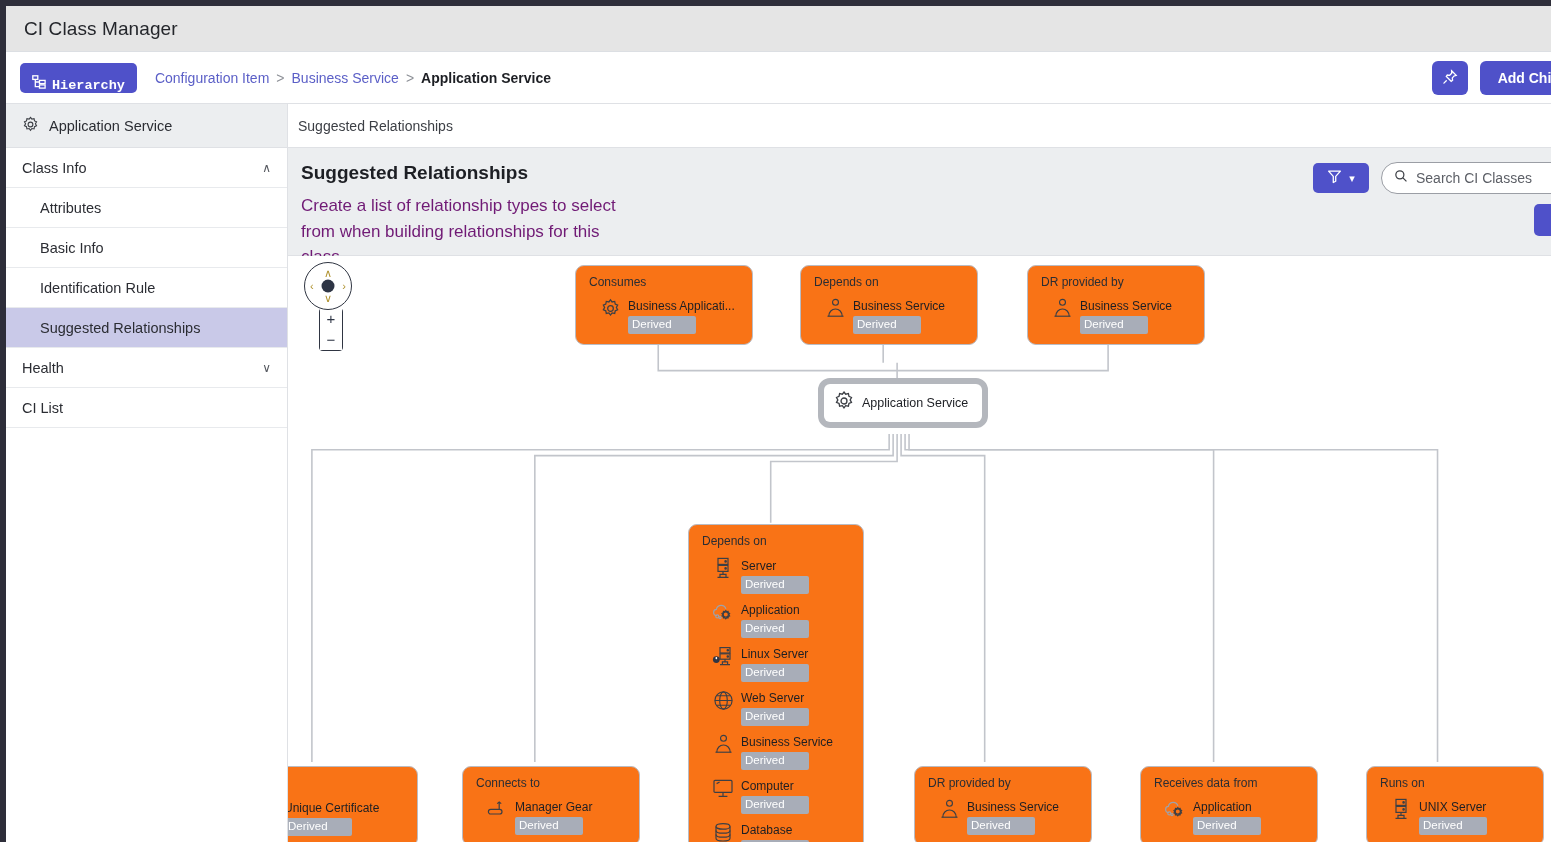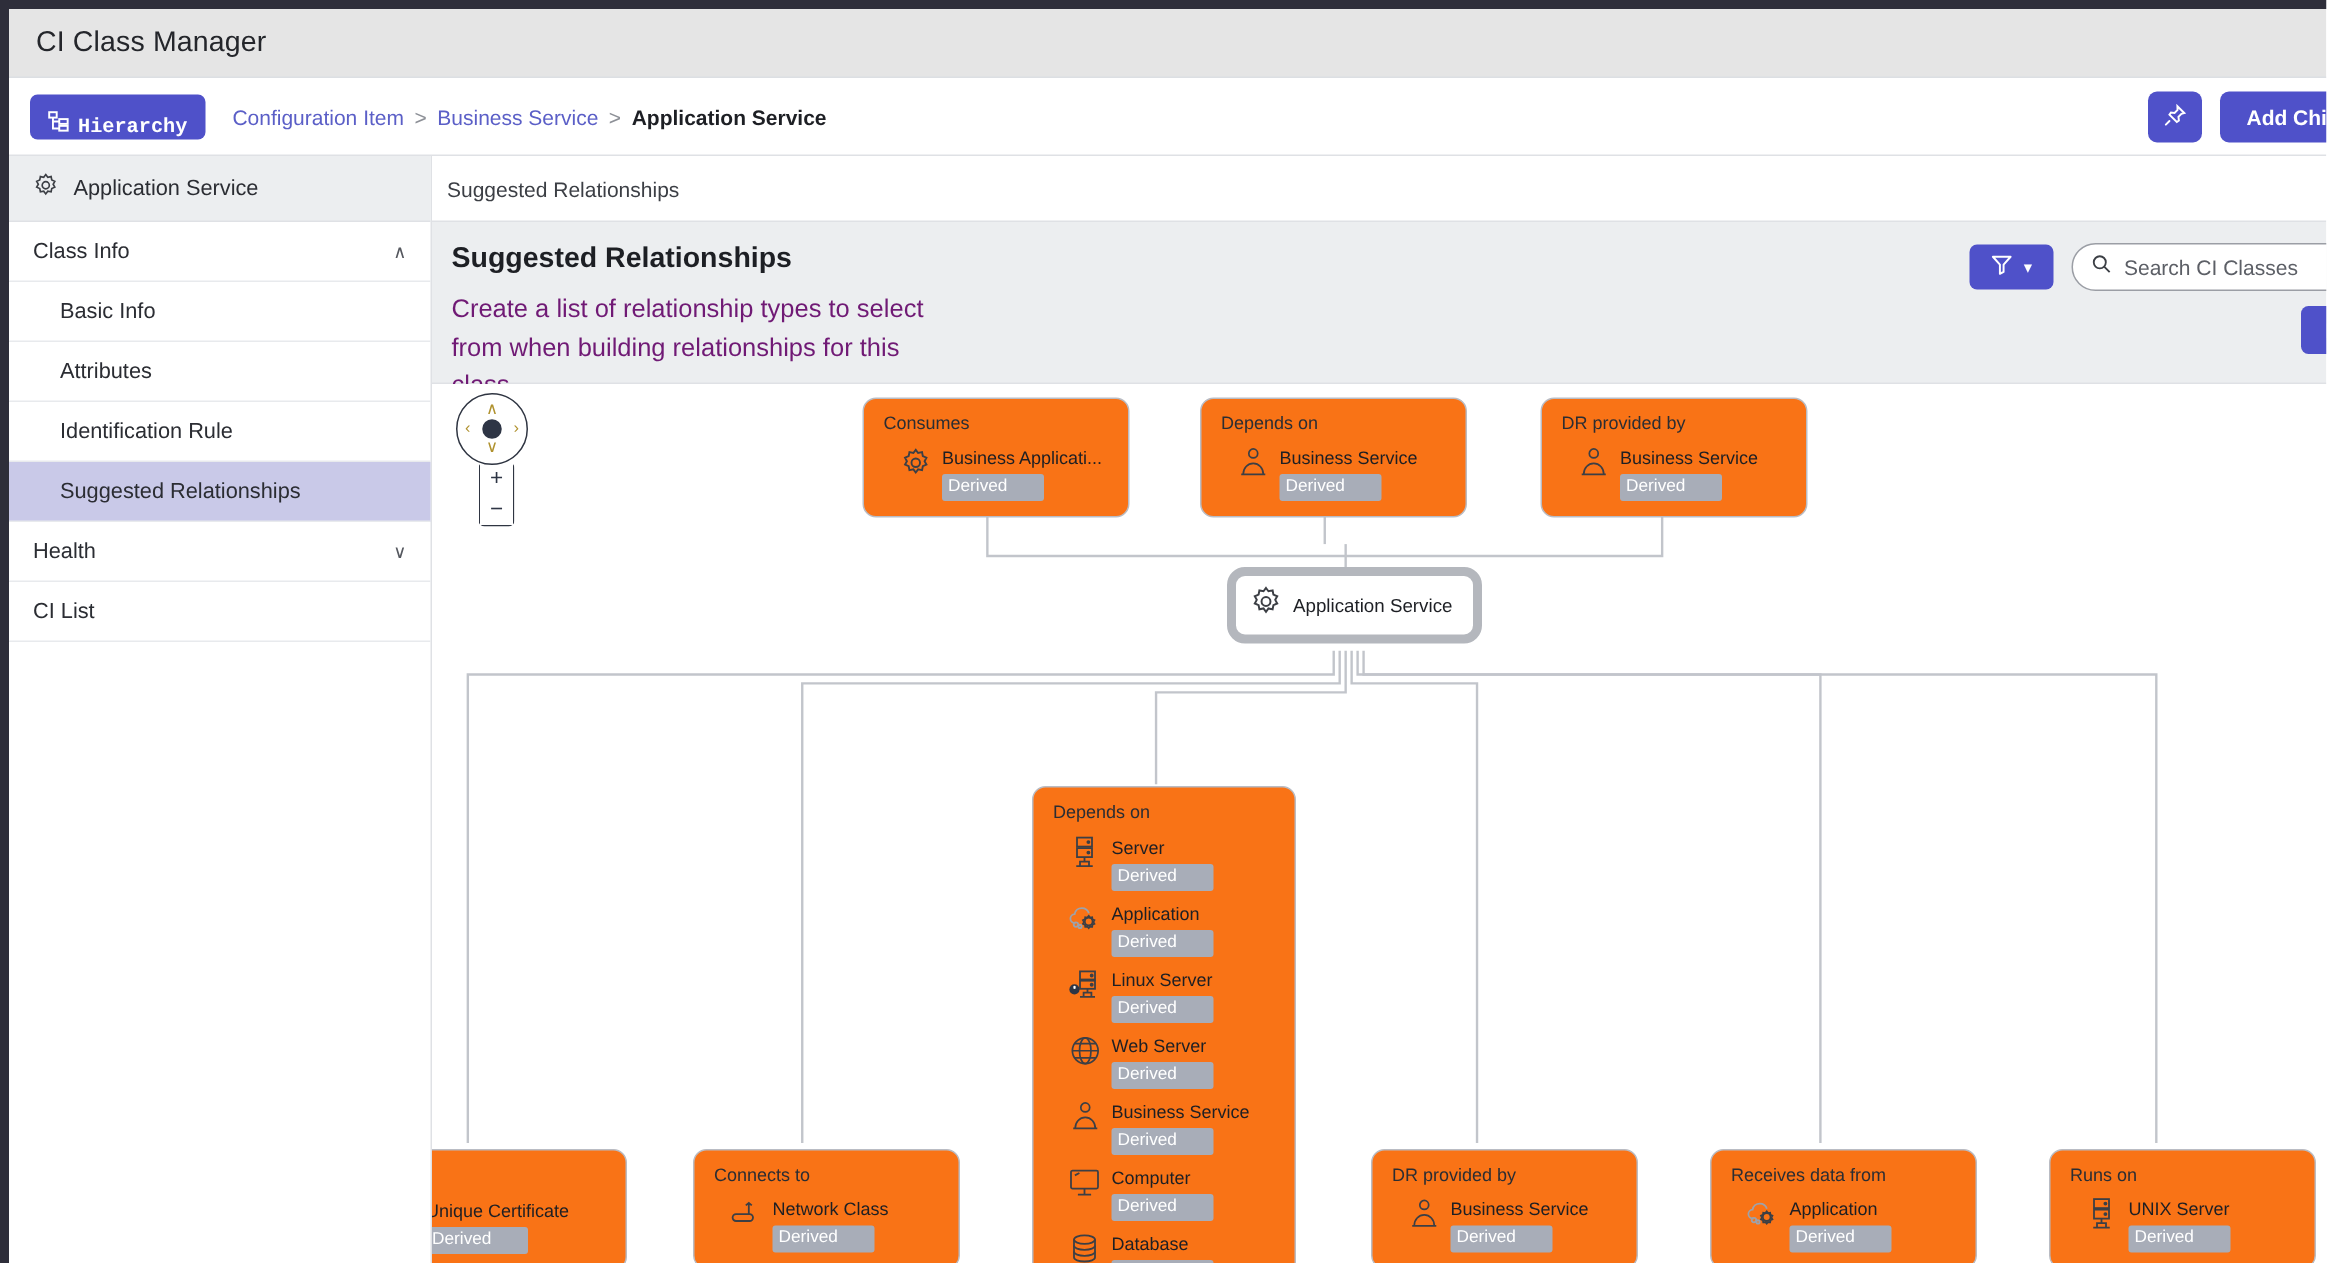--- a/index.html
+++ b/index.html
@@ -287,24 +287,24 @@
           </svg>
         </span>
         <span>Application Service</span>
       </div>
       <div>
         <div class="side-item">
           <span>Class Info</span>
           <span class="chev">∧</span>
         </div>
         <div class="side-item sub">
+          <span>Attributes</span>
+        </div>
+        <div class="side-item sub">
           <span>Basic Info</span>
-        </div>
-        <div class="side-item sub">
-          <span>Attributes</span>
         </div>
         <div class="side-item sub">
           <span>Identification Rule</span>
         </div>
         <div class="side-item sub active">
           <span>Suggested Relationships</span>
         </div>
         <div class="side-item">
           <span>Health</span>
           <span class="chev">∨</span>
@@ -563,21 +563,21 @@
         <div class="node" style="left:174px; top:510px; width:178px;">
           <div class="rel">Connects to</div>
           <div class="ci">
             <span class="ico">
               <svg width="22" height="20" viewBox="0 0 22 20" fill="none" stroke="#3c3f45" stroke-width="1.2">
                 <rect x="2.4" y="10.4" width="13.6" height="4.6" rx="2.3"></rect>
                 <path d="M13.2 10.4V3.2M11.2 4.6l2-1.6 2 1.6"></path>
               </svg>
             </span>
             <span class="txt">
-              <span class="nm">Network Class</span><br>
+              <span class="nm">Manager Gear</span><br>
               <span class="badge">Derived</span>
             </span>
           </div>
         </div>
 
         <div class="node" style="left:626px; top:510px; width:178px;">
           <div class="rel">DR provided by</div>
           <div class="ci">
             <span class="ico">
               <svg width="21" height="22" viewBox="0 0 22 22" fill="none" stroke="#3c3f45" stroke-width="1.2">

